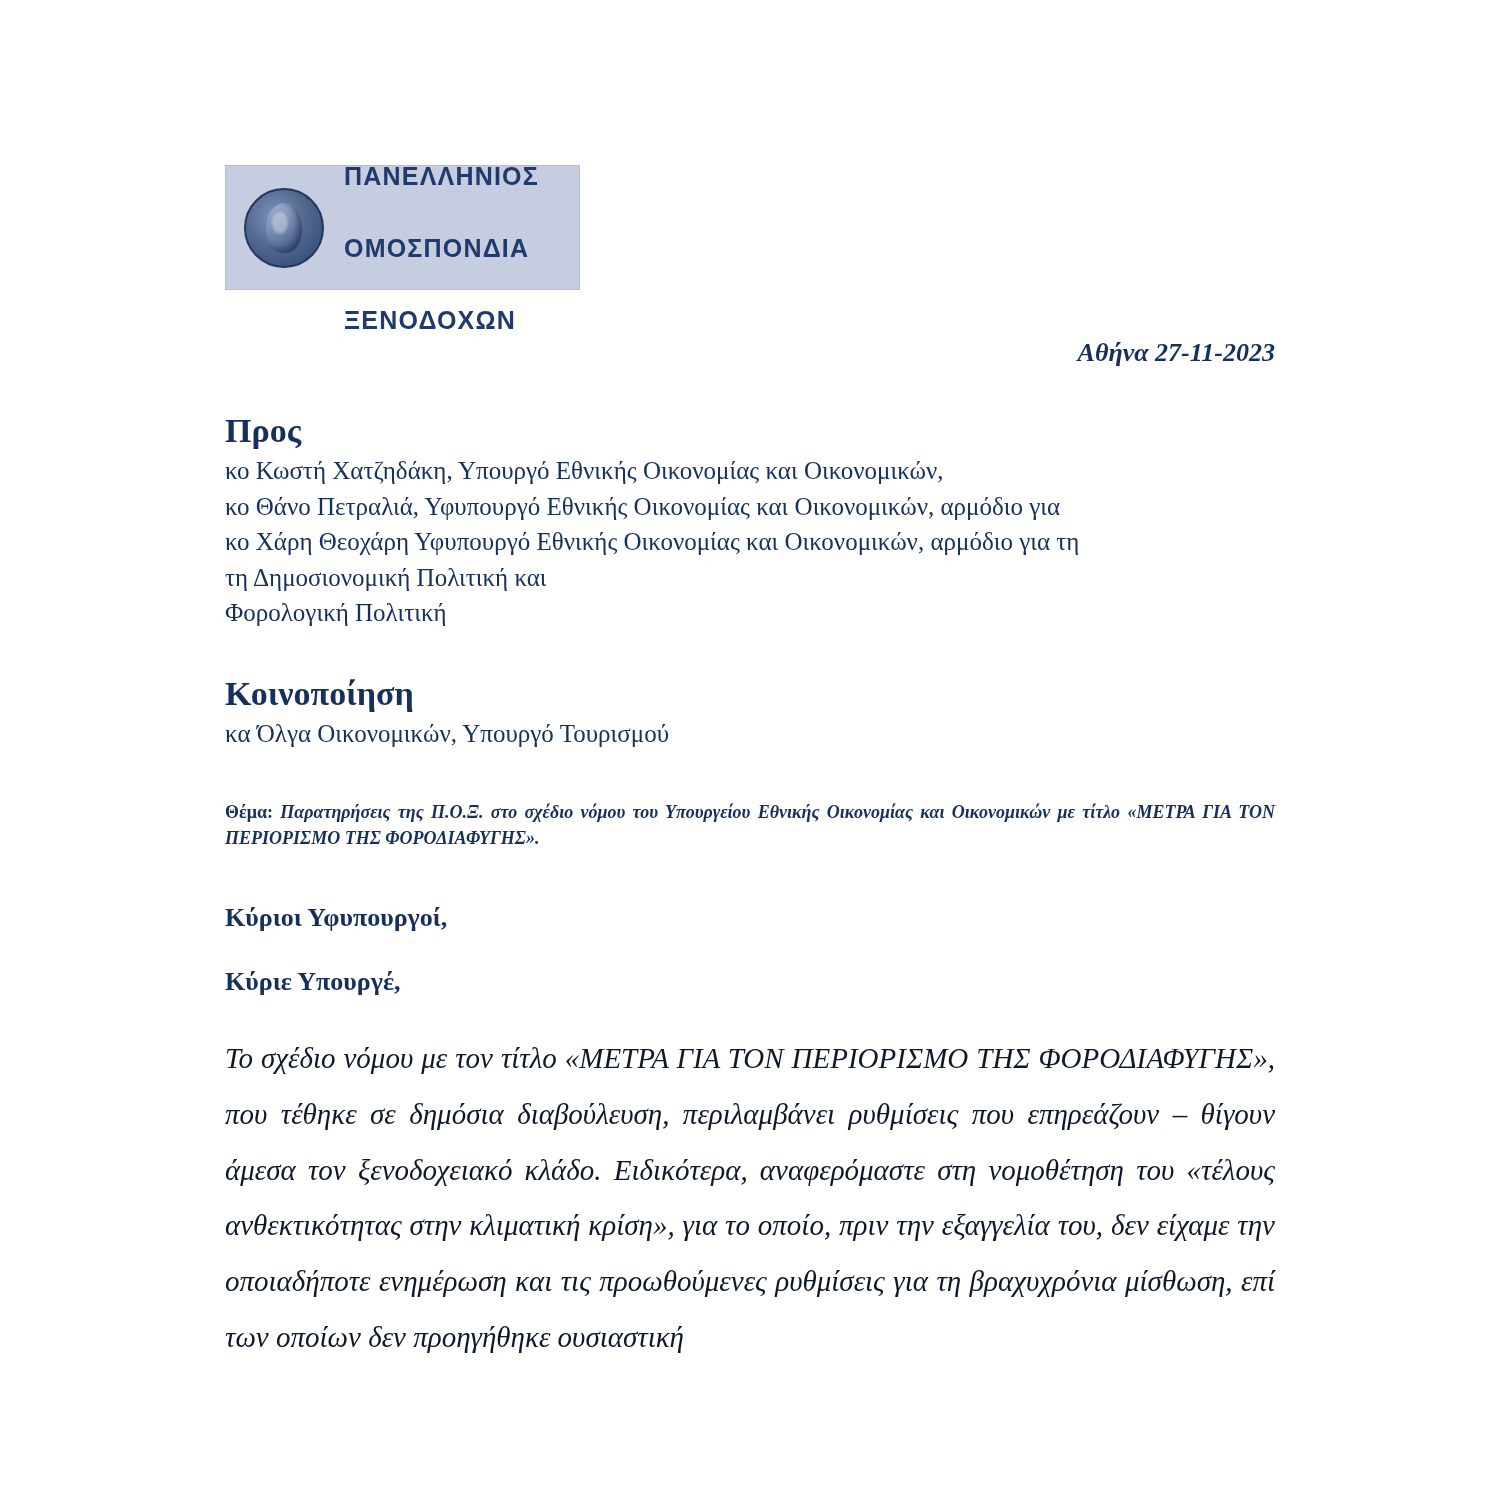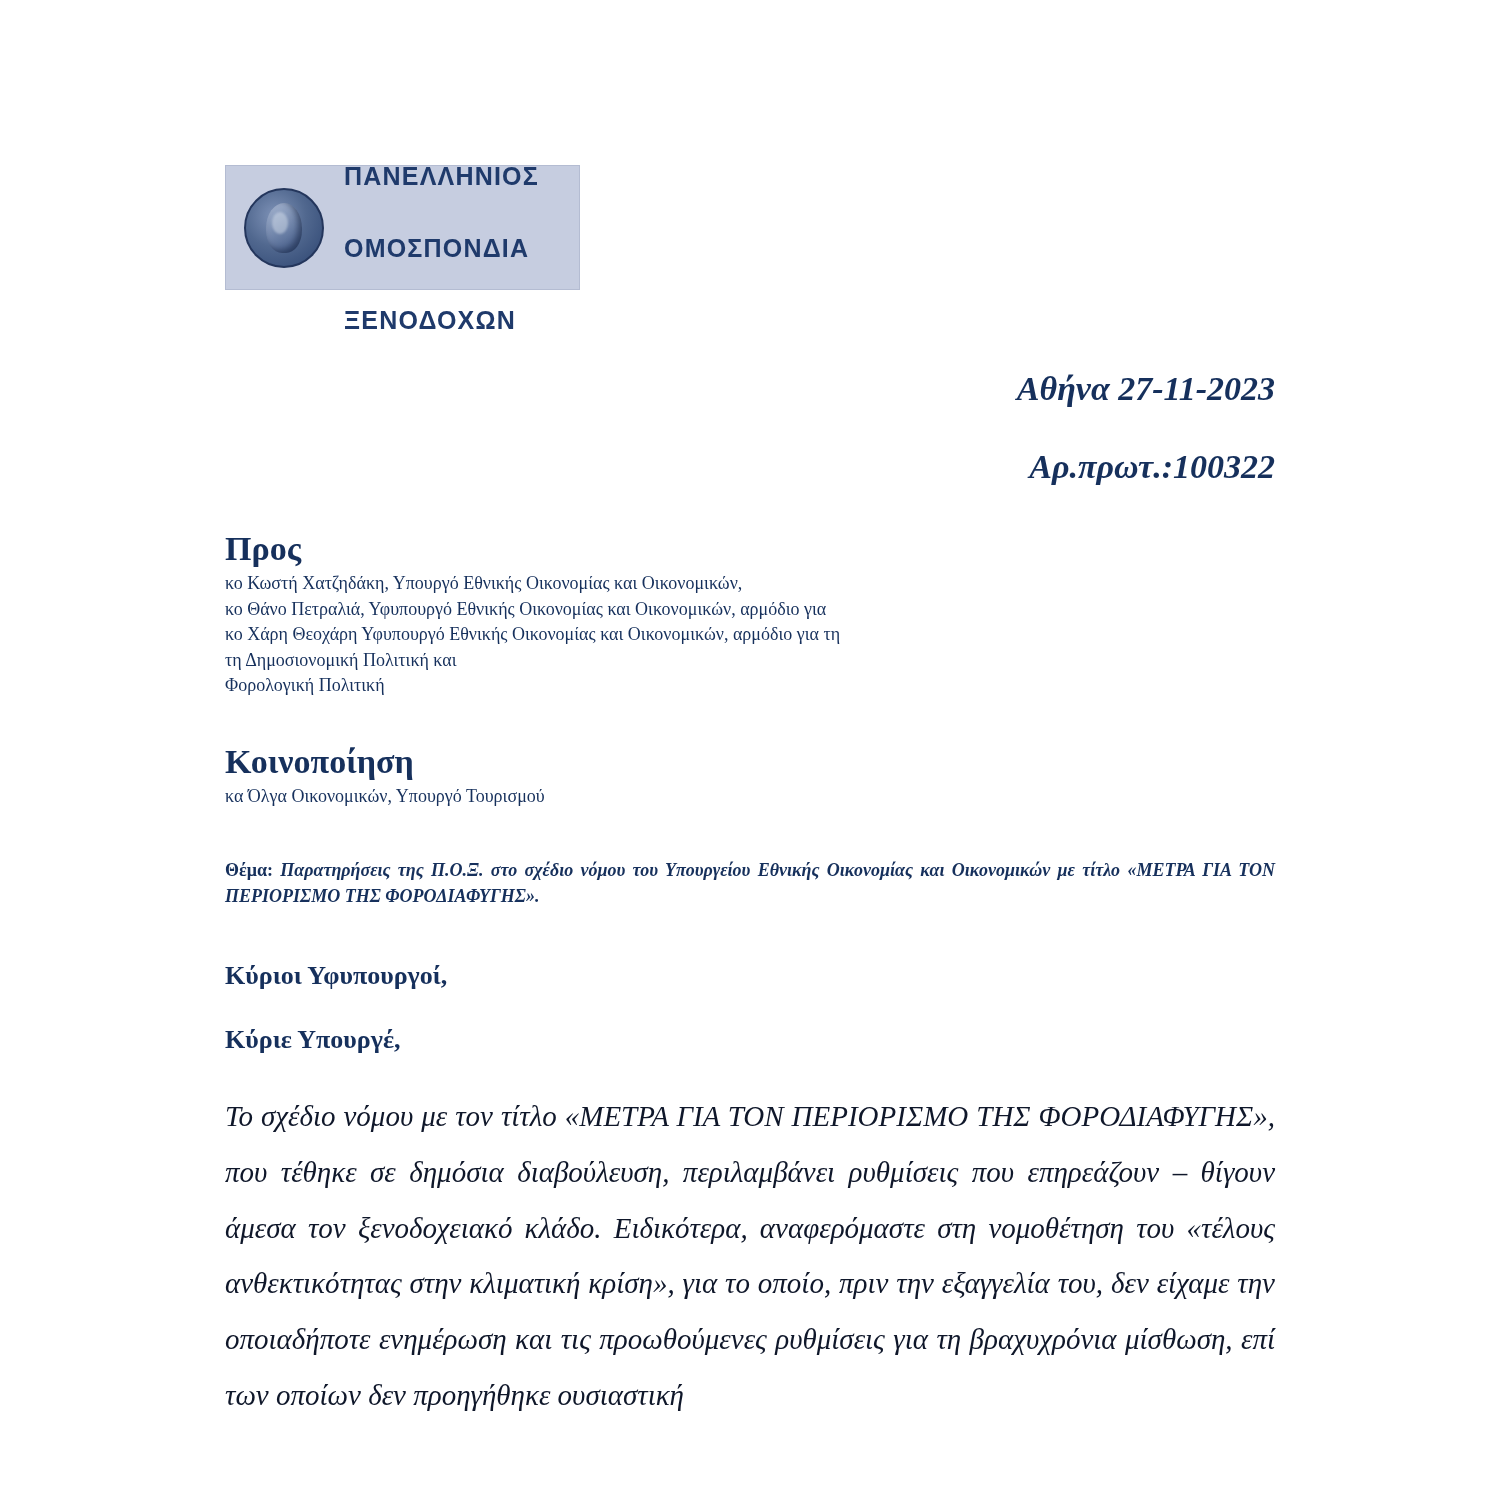--- a/index.html
+++ b/index.html
@@ -79,43 +79,43 @@
     color: #1f3a6b;
     white-space: nowrap;
     margin-top: 40px;
   }
   .logo-line .lead {
     color: #1f3a6b;
   }
 
   
   .meta {
-    margin-top: 80px;
+    margin-top: 48px;
     text-align: right;
-    font-size: 34px;
+    font-size: 26px;
     font-weight: bold;
     color: #16305c;
     font-style: italic;
   }
   .meta div + div {
     margin-top: 40px;
   }
 
   
   .section {
     margin-top: 44px;
     color: #16305c;
   }
   .label {
     font-size: 34px;
     font-weight: bold;
     margin-bottom: 3px;
   }
   .addr-line {
-    font-size: 18px;
+    font-size: 25px;
     line-height: 1.42;
   }
   .section.cc {
   }
 
   .subject {
     margin-top: 48px;
     font-size: 18px;
     font-weight: bold;
     line-height: 1.45;
@@ -154,21 +154,20 @@
     <div class="logo-seal"></div>
     <div class="logo-text">
       <div class="logo-line"><span class="lead">Π</span><span>ΑΝΕΛΛΗΝΙΟΣ</span></div>
       <div class="logo-line"><span class="lead">Ο</span><span>ΜΟΣΠΟΝΔΙΑ</span></div>
       <div class="logo-line"><span class="lead">Ξ</span><span>ΕΝΟΔΟΧΩΝ</span></div>
     </div>
   </div>
 
   <div class="meta">
     <div>Αθήνα 27-11-2023</div>
-    <div>Αρ.πρωτ.:100322</div>
   </div>
 
   <div class="section">
     <div class="label">Προς</div>
     <div class="addr-line">κο Κωστή Χατζηδάκη, Υπουργό Εθνικής Οικονομίας και Οικονομικών,</div>
     <div class="addr-line">κο Θάνο Πετραλιά, Υφυπουργό Εθνικής Οικονομίας και Οικονομικών, αρμόδιο για</div>
     <div class="addr-line">κο Χάρη Θεοχάρη Υφυπουργό Εθνικής Οικονομίας και Οικονομικών, αρμόδιο για τη</div>
     <div class="addr-line">τη Δημοσιονομική Πολιτική και</div>
     <div class="addr-line">Φορολογική Πολιτική</div>
   </div>

